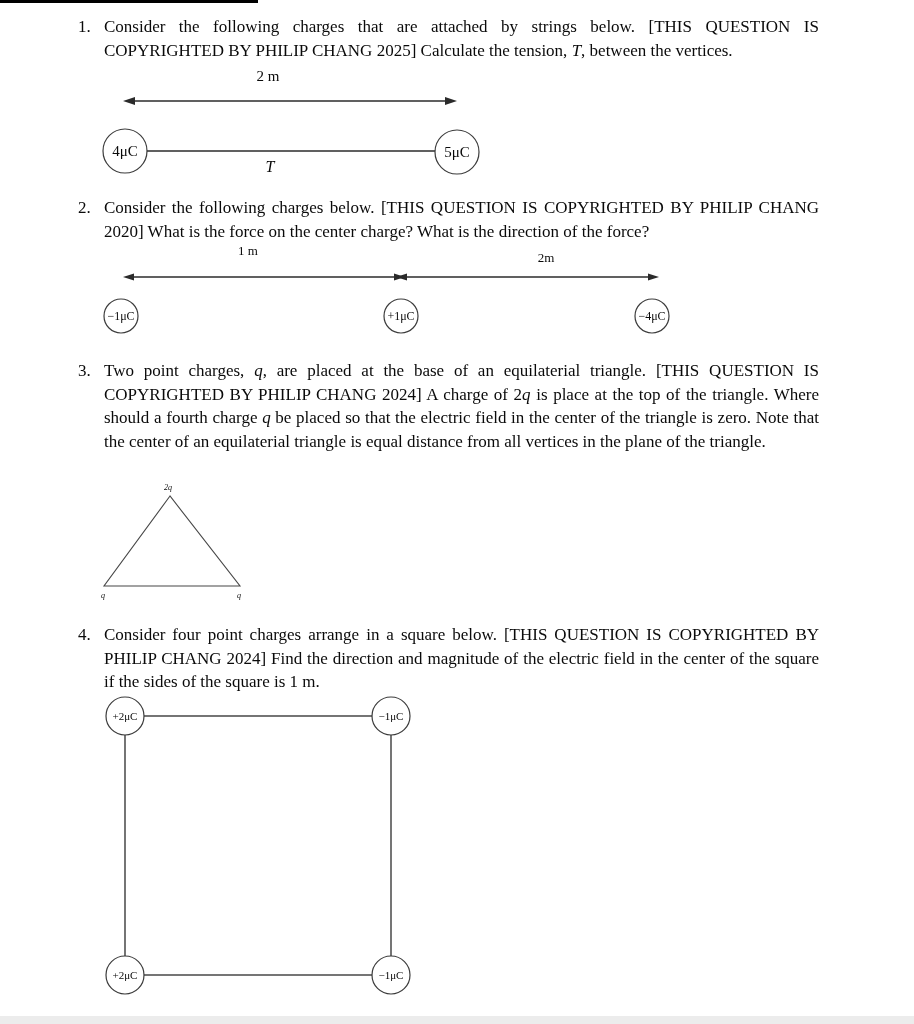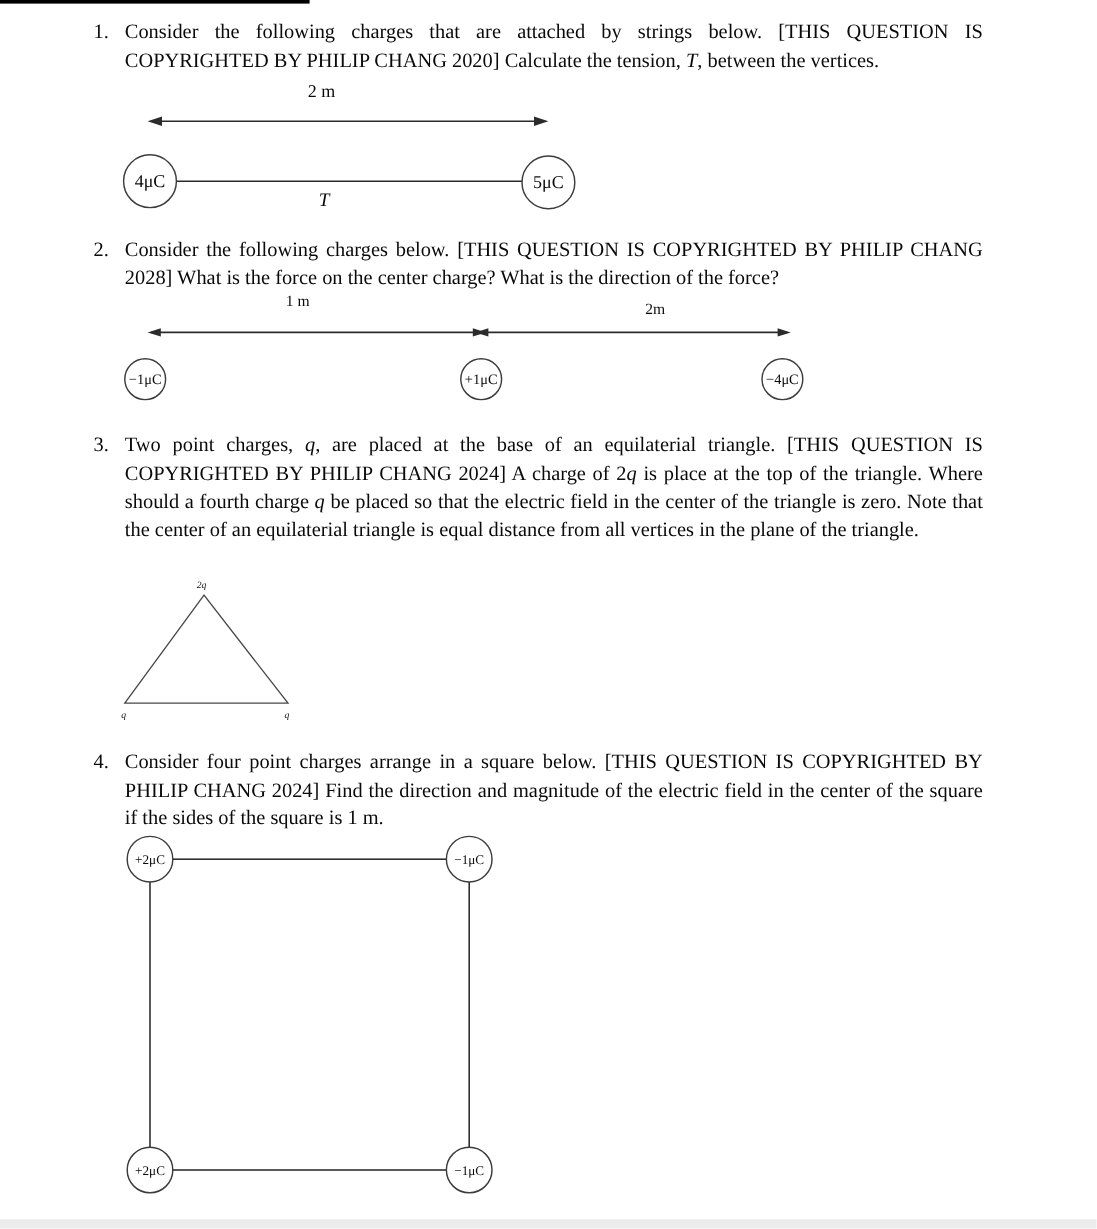--- a/index.html
+++ b/index.html
@@ -61,41 +61,41 @@
 </style>
 </head>
 <body>
 
 <div id="page">
 
   <div class="top-rule"></div>
 
   <section class="problem" id="p1">
     <span class="num">1.</span>
-    <div class="ptext"><span>Consider the following charges that are attached by strings below.  [THIS QUESTION IS COPYRIGHTED BY PHILIP CHANG 2020] Calculate the tension, </span><span class="it">T</span><span>, between the vertices.</span></div>
+    <div class="ptext"><span>Consider the following charges that are attached by strings below.  [THIS QUESTION IS COPYRIGHTED BY PHILIP CHANG 2025] Calculate the tension, </span><span class="it">T</span><span>, between the vertices.</span></div>
   </section>
 
   <svg class="diag" id="diag1" width="400" height="122">
     <text x="178" y="17" text-anchor="middle" font-size="15">2 m</text>
     <g>
       <line class="ln" x1="36" y1="37" x2="364" y2="37"></line>
       <polygon class="ah" points="33,37 45,33 45,41"></polygon>
       <polygon class="ah" points="367,37 355,33 355,41"></polygon>
     </g>
     <line class="ln" x1="40" y1="87" x2="362" y2="87"></line>
     <circle class="node" cx="35" cy="87" r="22"></circle>
     <circle class="node" cx="367" cy="88" r="22"></circle>
     <text x="35" y="92" text-anchor="middle" font-size="15">4μC</text>
     <text x="367" y="93" text-anchor="middle" font-size="15">5μC</text>
     <text x="180" y="108" text-anchor="middle" font-size="16" font-style="italic">T</text>
   </svg>
 
   <section class="problem" id="p2">
     <span class="num">2.</span>
-    <div class="ptext"><span>Consider the following charges below. [THIS QUESTION IS COPYRIGHTED BY PHILIP CHANG 2028] What is the force on the center charge? What is the direction of the force?</span></div>
+    <div class="ptext"><span>Consider the following charges below. [THIS QUESTION IS COPYRIGHTED BY PHILIP CHANG 2020] What is the force on the center charge? What is the direction of the force?</span></div>
   </section>
 
   <svg class="diag" id="diag2" width="600" height="100">
     <text x="158" y="15" text-anchor="middle" font-size="13">1 m</text>
     <text x="456" y="22" text-anchor="middle" font-size="13">2m</text>
     <g>
       <line class="ln" x1="36" y1="37" x2="312" y2="37"></line>
       <polygon class="ah" points="33,37 44,33.5 44,40.5"></polygon>
       <polygon class="ah" points="315,37 304,33.5 304,40.5"></polygon>
     </g>

